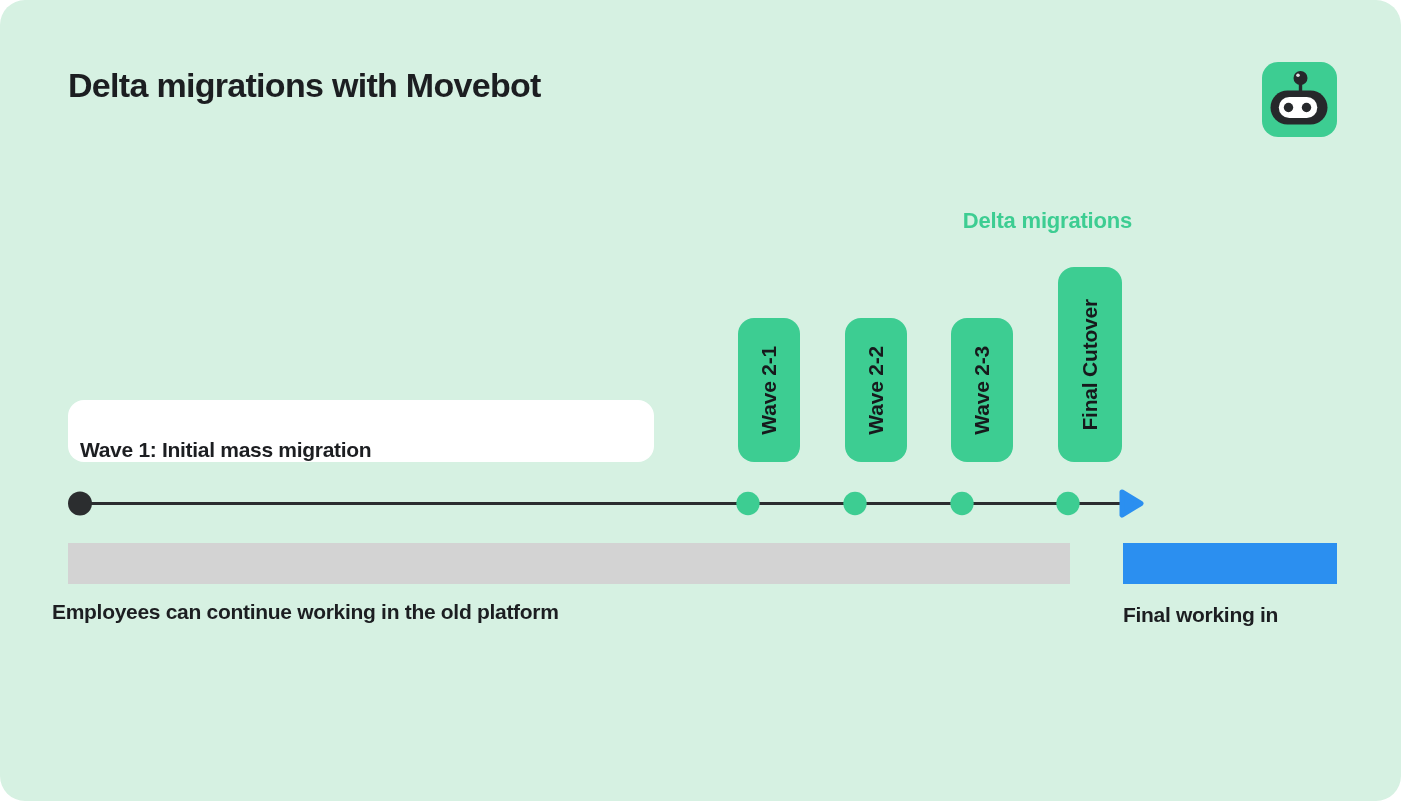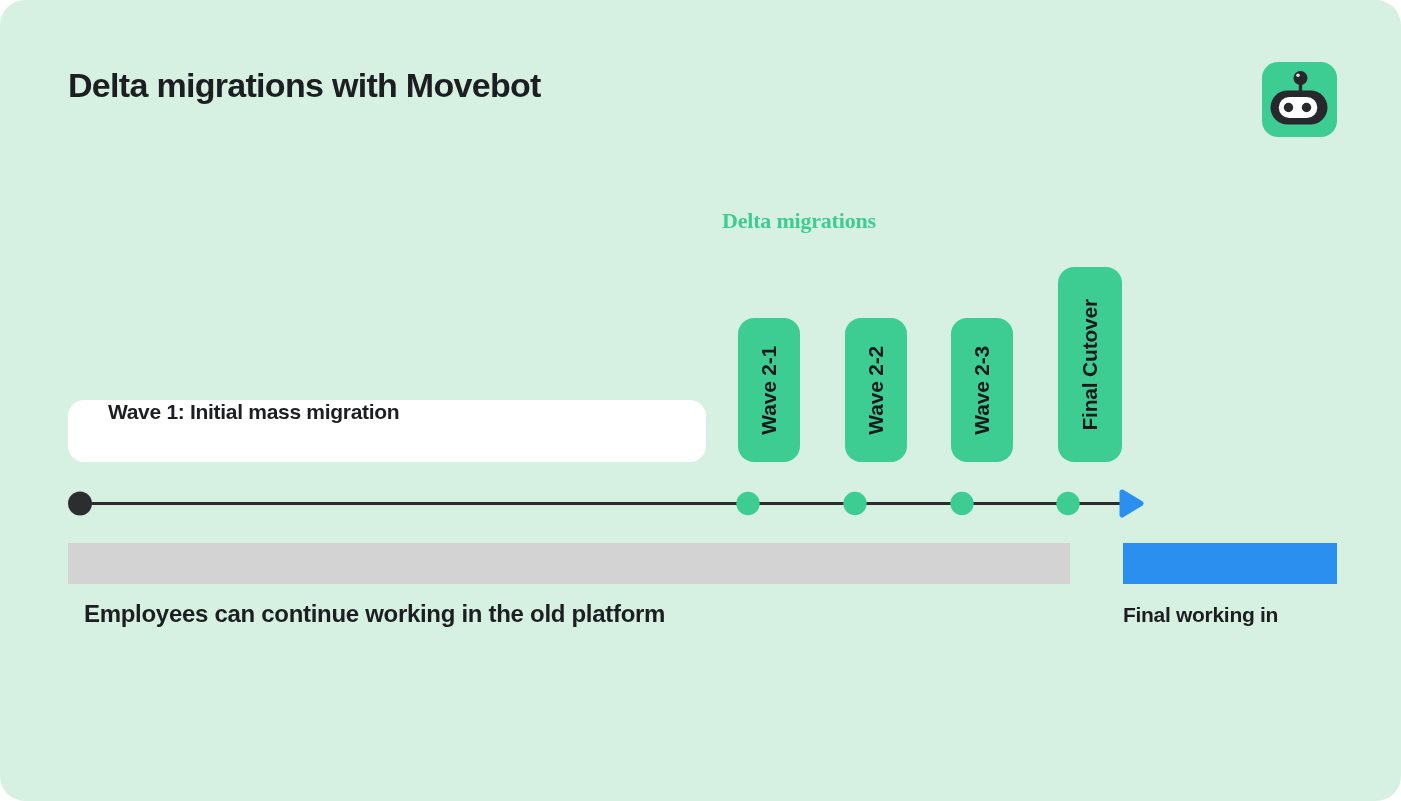--- a/index.html
+++ b/index.html
@@ -16,46 +16,46 @@
     position:relative;width:1401px;height:801px;margin:0 auto;
     background:var(--background);border-radius:25px;overflow:hidden;
     font-family:"Liberation Sans",sans-serif;color:var(--text-dark);
   }
   .title{
     position:absolute;left:68px;top:66px;margin:0;
     font-size:34px;font-weight:700;letter-spacing:-0.7px;white-space:nowrap;
   }
   .logo{position:absolute;left:1262px;top:62px;width:75px;height:75px;}
   .group-label{
-    position:absolute;left:722px;top:208px;width:384px;text-align:left;
-    font-size:22px;font-weight:700;color:var(--accent-green);letter-spacing:-0.2px;font-family:Liberation Serif, serif;
+    position:absolute;left:748px;top:208px;width:384px;text-align:right;
+    font-size:22px;font-weight:700;color:var(--accent-green);letter-spacing:-0.2px;
   }
   .wave1-box{
-    position:absolute;left:68px;top:400px;width:638px;height:62px;
+    position:absolute;left:68px;top:400px;width:586px;height:62px;
     background:var(--card-white);border-radius:16px;
-    display:flex;align-items:flex-start;padding-left:40px;box-sizing:border-box;
+    display:flex;align-items:flex-end;padding-left:12px;box-sizing:border-box;
   }
   .wave1-label{font-size:21px;font-weight:700;letter-spacing:-0.3px;}
   .pill{
     position:absolute;background:var(--accent-green);border-radius:16px;
     display:flex;align-items:center;justify-content:center;
   }
   .pill .vtext{
     writing-mode:vertical-rl;transform:rotate(180deg);
     font-size:21px;font-weight:700;color:#17191c;letter-spacing:-0.2px;white-space:nowrap;
   }
   .pill-0{left:738px;top:318px;width:62px;height:144px;}
   .pill-1{left:845px;top:318px;width:62px;height:144px;}
   .pill-2{left:951px;top:318px;width:62px;height:144px;}
   .pill-3{left:1058px;top:267px;width:64px;height:195px;}
   .timeline-svg{position:absolute;left:0;top:480px;width:1401px;height:50px;}
   .gray-bar{position:absolute;left:68px;top:543px;width:1002px;height:41px;background:var(--bar-gray);}
   .blue-bar{position:absolute;left:1123px;top:543px;width:214px;height:41px;background:var(--accent-blue);}
   .caption-left{
-    position:absolute;left:84px;top:600px;font-size:24px;font-weight:700;
+    position:absolute;left:52px;top:600px;font-size:21px;font-weight:700;
     letter-spacing:-0.3px;white-space:nowrap;
   }
   .caption-right{
     position:absolute;left:1123px;top:600px;font-size:21px;font-weight:700;
     letter-spacing:-0.3px;line-height:29px;
   }
 </style>
 </head>
 <body>
 

